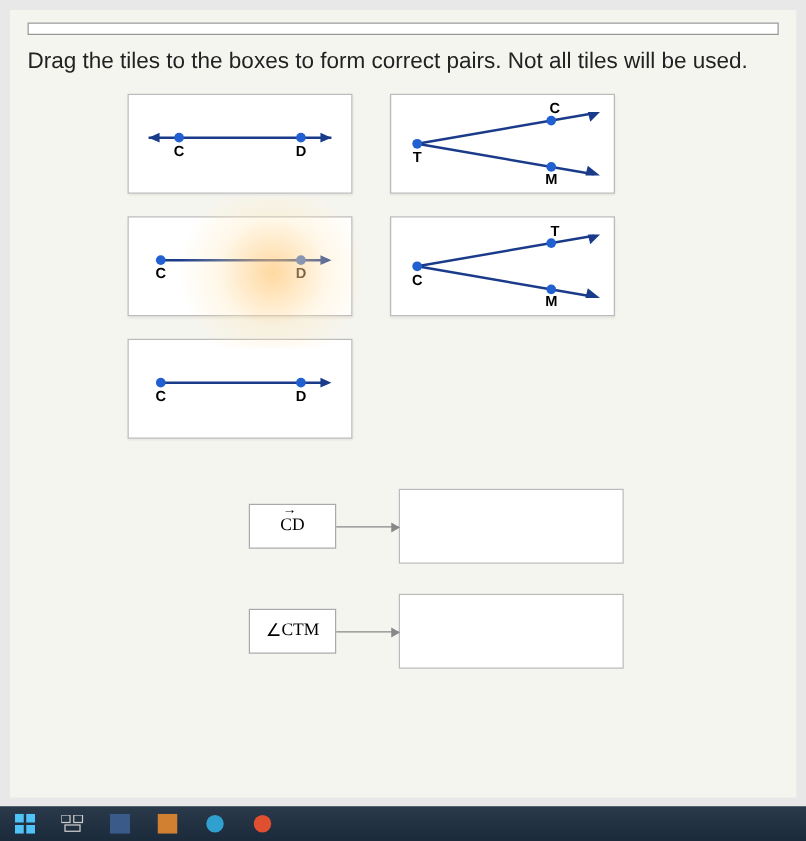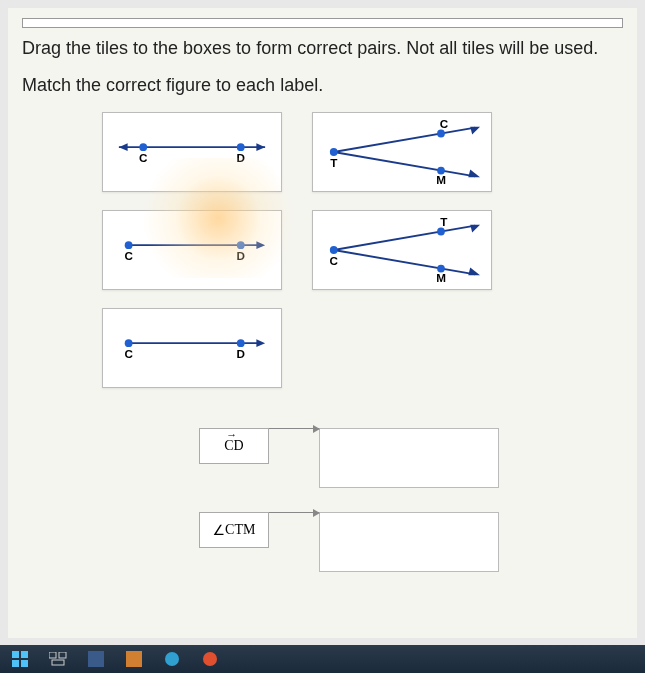--- a/index.html
+++ b/index.html
@@ -61,20 +61,21 @@
     background: radial-gradient(circle, rgba(255,200,120,0.7) 0%, rgba(255,230,180,0.3) 40%, rgba(255,255,255,0) 70%);
     pointer-events: none;
     z-index: 5;
   }
   .match-area {
     margin-top: 40px;
     margin-left: 150px;
   }
   .match-row {
     display: flex;
+    align-items: center;
     margin-bottom: 24px;
     padding-left: 27px;
   }
   .label-box {
     width: 70px;
     height: 36px;
     border: 1px solid #aaa;
     background: #fff;
     display: flex;
     align-items: center;
@@ -131,21 +132,20 @@
     font-size: 11px;
   }
 </style>
 </head>
 <body>
 
 <div class="page">
   <div class="top-border"></div>
 
   <div class="instruction">Drag the tiles to the boxes to form correct pairs. Not all tiles will be used.</div>
-  <div class="instruction">Match the correct figure to each label.</div>
 
   <div class="glow"></div>
 
   <div class="tiles-area">
     <div class="col">
 
       <div class="tile">
         <svg viewBox="0 0 180 80">
           <line x1="15" y1="35" x2="165" y2="35" stroke="#1a3a8a" stroke-width="2"></line>
           <polygon points="15,35 24,31 24,39" fill="#1a3a8a"></polygon>

